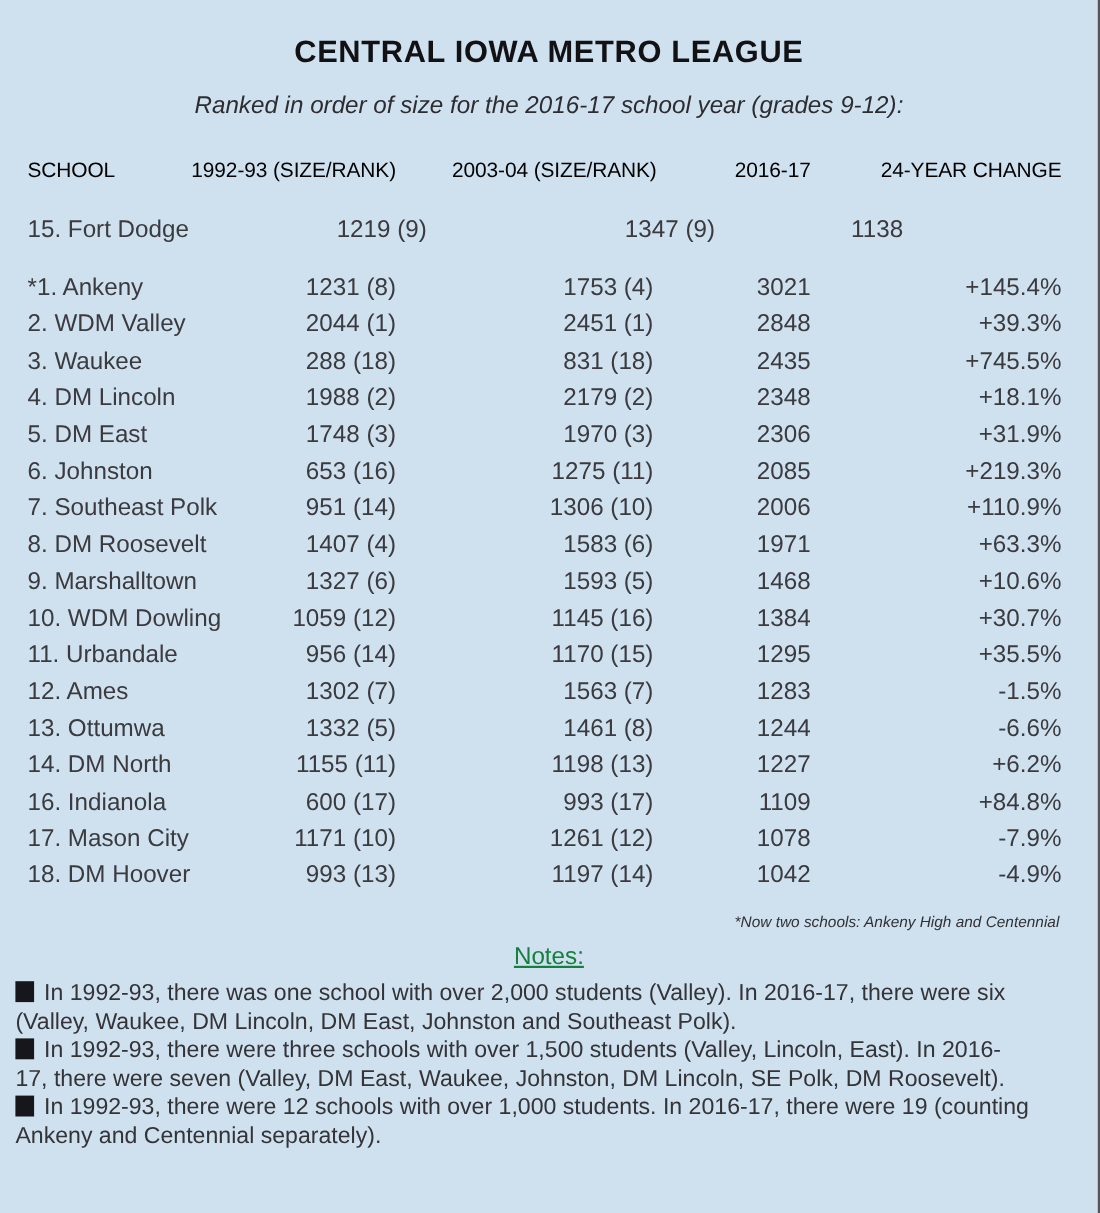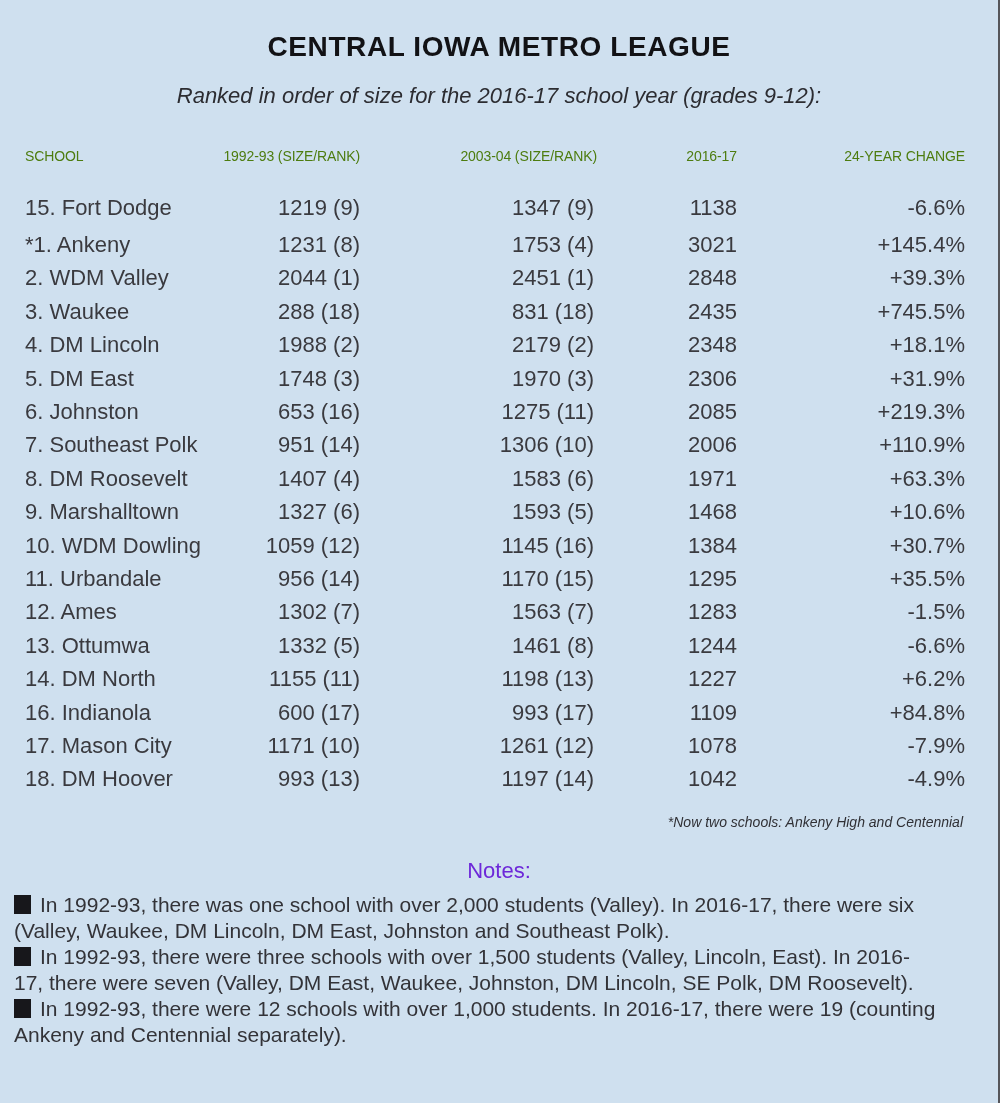--- a/index.html
+++ b/index.html
@@ -30,49 +30,50 @@
     font-style:italic;
     font-size:22px;
     color:#2c2c31;
   }
   .table { margin:33px 35px 0 25px; width:940px; }
   .hrow {
     display:grid;
     grid-template-columns:95px 240px 237px 140px 228px;
     height:28px;
     align-items:center;
-    font-size:14px;
-    color:#4d7c0f;
+    font-size:19px;
+    color:#000000;
     letter-spacing:-0.1px;
     margin-bottom:21px;
   }
   .hrow .c { white-space:nowrap; }
   .drow {
     display:grid;
     grid-template-columns:210px 125px 234px 143px 228px;
     height:33.4px;
     align-items:center;
     font-size:22px;
     color:#3a3a3f;
   }
-  .drow.gap-after { margin-bottom:4px; }
+  .drow.gap-after { margin-bottom:20px;gap:28px; }
   .c.left  { text-align:left; }
   .c.right { text-align:right; }
   .footnote {
     margin:18px 35px 0 0;
     text-align:right;
     font-style:italic;
     font-size:14px;
     color:#303035;
   }
   .notes-title {
-    margin-top:28px;
+    margin-top:10px;
     text-align:center;
     font-size:22px;
-    color:#6d28d9;
+    color:#15803d;
+    text-decoration:underline;
   }
   .notes { margin:8px 14px 0 14px; font-size:21px; line-height:26px; color:#333338; }
   .note-item { }
   .bullet {
     display:inline-block;
     width:17px; height:19px;
     background:#17171b;
     margin-right:9px;
     vertical-align:-2px;
   }

